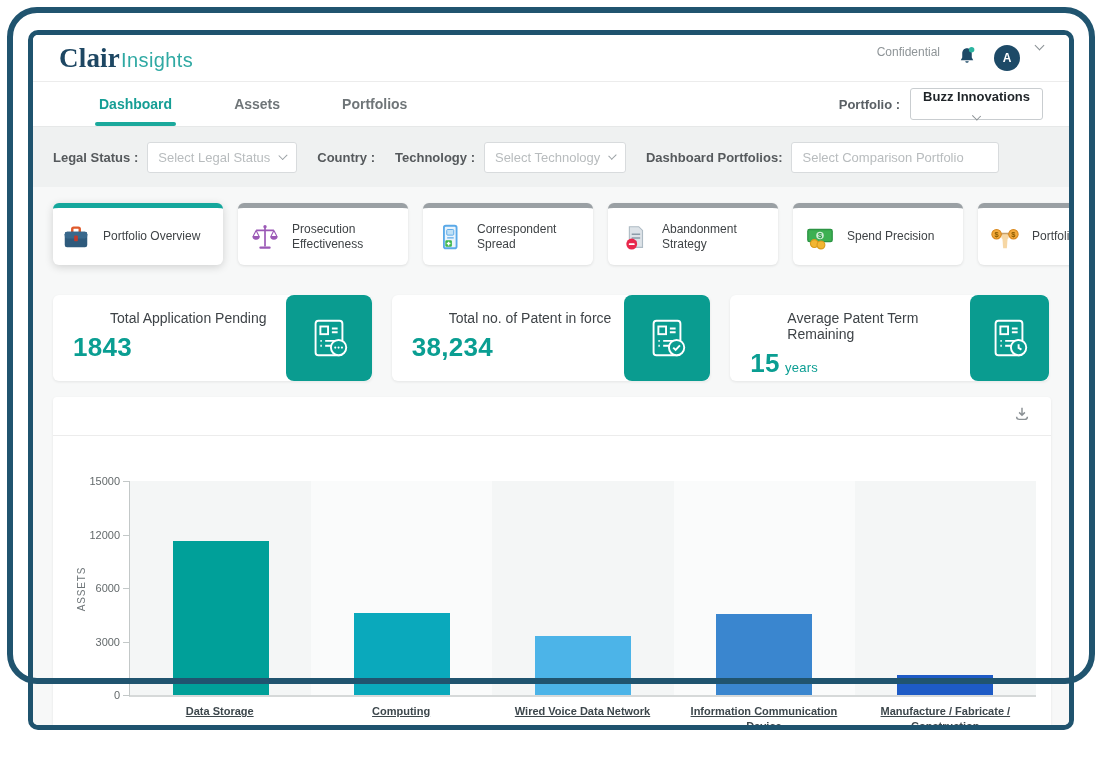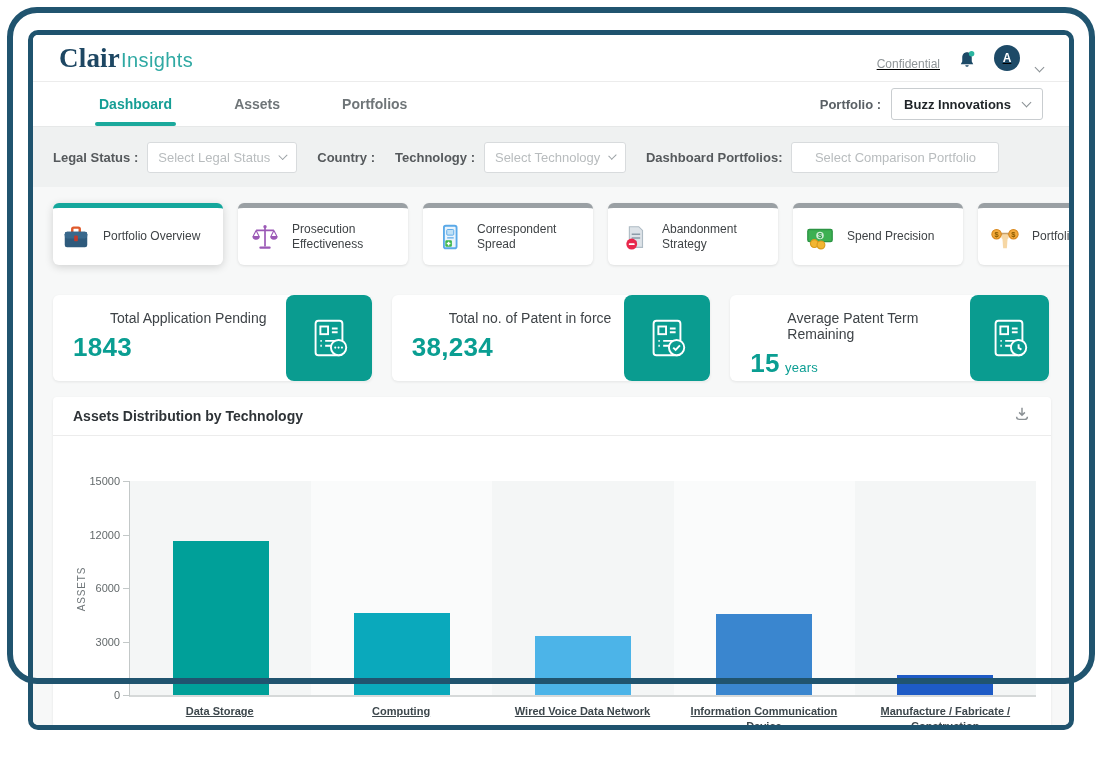--- a/index.html
+++ b/index.html
@@ -7,43 +7,43 @@
   .stage { position:relative; width:1102px; height:691px; background:#fff; }
   .outer-frame { position:absolute; inset:7px; border:6px solid #20546F; border-radius:30px; pointer-events:none; }
   .app { position:absolute; left:28px; top:30px; width:1046px; height:700px; background:#fff;
          border:5px solid #1F536E; border-radius:10px; overflow:hidden; display:flex; flex-direction:column; }
 
   
   .hdr { height:47px; flex:0 0 47px; display:flex; align-items:center; padding:0 26px; background:#fff; border-bottom:1px solid #ececec; }
   .brand { display:flex; align-items:baseline; }
   .brand-serif { font-family:"Liberation Serif", serif; font-weight:700; font-size:27px; color:#1E4763; letter-spacing:.2px; }
   .brand-light { font-size:20px; color:#2FA9A3; font-weight:400; letter-spacing:.4px; margin-left:1px; }
-  .hdr-right { margin-left:auto; display:flex; align-items:flex-end; gap:16px;text-decoration:underline; }
+  .hdr-right { margin-left:auto; display:flex; align-items:flex-start; gap:16px; }
   .confidential { font-size:12px; color:#8F9598; }
   .bell { position:relative; width:22px; height:22px; }
   .avatar { width:26px; height:26px; border-radius:50%; background:#1D4A67; color:#fff; font-size:12px; font-weight:700;
             display:flex; align-items:center; justify-content:center; }
   .chev { display:inline-block; width:7px; height:7px; border-right:1.7px solid #8a9094; border-bottom:1.7px solid #8a9094; transform:rotate(45deg); margin-top:-3px; }
 
   
   .nav { height:44px; flex:0 0 44px; display:flex; align-items:stretch; padding:0 26px 0 42px; background:#fff; }
   .tabs { display:flex; gap:62px;margin-left:24px; }
   .tab { position:relative; display:flex; align-items:center; font-size:14px; font-weight:700; color:#6F7578; cursor:pointer; }
   .tab.active { color:#159E95; }
   .tab.active::after { content:""; position:absolute; left:-4px; right:-4px; bottom:0; height:4px; background:#1BA99C; border-radius:2px; }
   .nav-right { margin-left:auto; display:flex; align-items:center; gap:10px; }
   .nav-label { font-size:13px; font-weight:700; color:#5A6065; }
-  .selbox { background:#fff; border:1px solid #C9CDD0; border-radius:3px; height:32px; display:flex; align-items:center; gap:12px; padding:0 12px; cursor:pointer; }
+  .selbox { background:#fff; border:1px solid #C9CDD0; border-radius:3px; height:32px; display:flex; align-items:center; gap:12px; padding:0 12px; cursor:pointer;flex-direction:column; }
   .selbox .val { font-size:13px; font-weight:700; color:#1F2428; }
 
   
   .filters { flex:0 0 61px; background:#EFF1F1; border-top:1px solid #E6E8E8; display:flex; align-items:center; gap:20px; padding:0 20px; }
   .fgroup { display:flex; align-items:center; gap:9px; }
   .flabel { font-size:13px; font-weight:700; color:#55595C; white-space:nowrap; }
-  .fsel { background:#fff; border:1px solid #D8DBDD; border-radius:3px; height:31px; display:flex; align-items:center; padding:0 10px; gap:10px; cursor:pointer;justify-content:center; }
+  .fsel { background:#fff; border:1px solid #D8DBDD; border-radius:3px; height:31px; display:flex; align-items:center; padding:0 10px; gap:10px; cursor:pointer; }
   .fsel .ph { font-size:13px; color:#B8BCBE; white-space:nowrap; }
   .fsel .chev { border-color:#9aa0a4; }
 
   
   .content { flex:1; background:#F7F8F8; padding:16px 20px 0 20px; }
 
   
   .ftabs { display:flex; gap:15px; margin-bottom:30px; }
   .fcard { flex:0 0 170px; width:170px; height:62px; background:#fff; border-radius:6px; border-top:5px solid #9AA0A4;
            box-shadow:0 1px 3px rgba(0,0,0,.10); display:flex; align-items:center; gap:12px; padding:0 12px; cursor:pointer; }
@@ -277,21 +277,20 @@
               <line x1="20" y1="32" x2="30" y2="32" stroke="#fff" stroke-width="2"></line>
               <circle cx="34" cy="34" r="8" fill="#0A9C90" stroke="#fff" stroke-width="2"></circle>
               <path d="M34 30.5 v3.8 l3 1.8" fill="none" stroke="#fff" stroke-width="2"></path>
             </svg>
           </div>
         </div>
       </div>
 
       <div class="chart-card">
         <div class="chart-hd">
-          <span class="chart-title">Assets Distribution by Technology</span>
           <span class="dl">
             <svg width="18" height="18" viewBox="0 0 20 20">
               <path d="M10 3 v8 M6.8 8.2 L10 11.4 L13.2 8.2" fill="none" stroke="#8A9094" stroke-width="1.6"></path>
               <path d="M4 13 q0 3 3 3 h6 q3 0 3 -3" fill="none" stroke="#8A9094" stroke-width="1.6"></path>
             </svg>
           </span>
         </div>
         <div class="plot-wrap">
           <span class="ylab">ASSETS</span>
           <div class="plot" id="plot">

